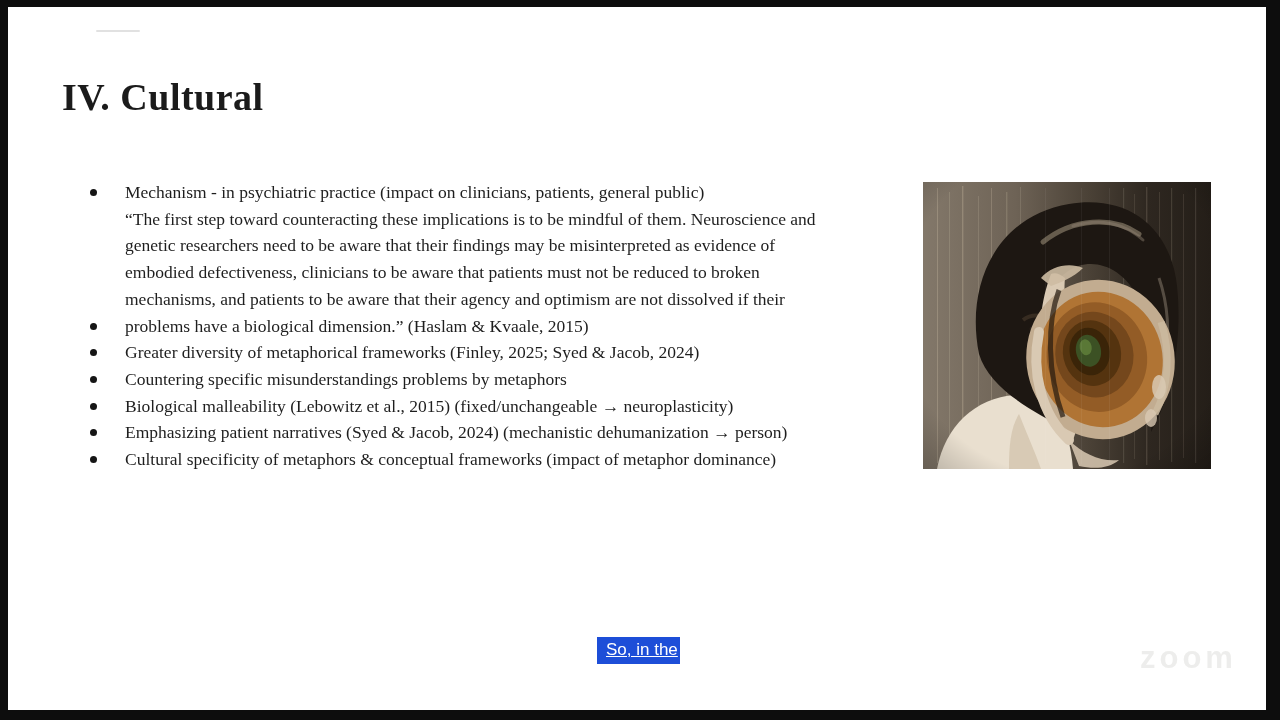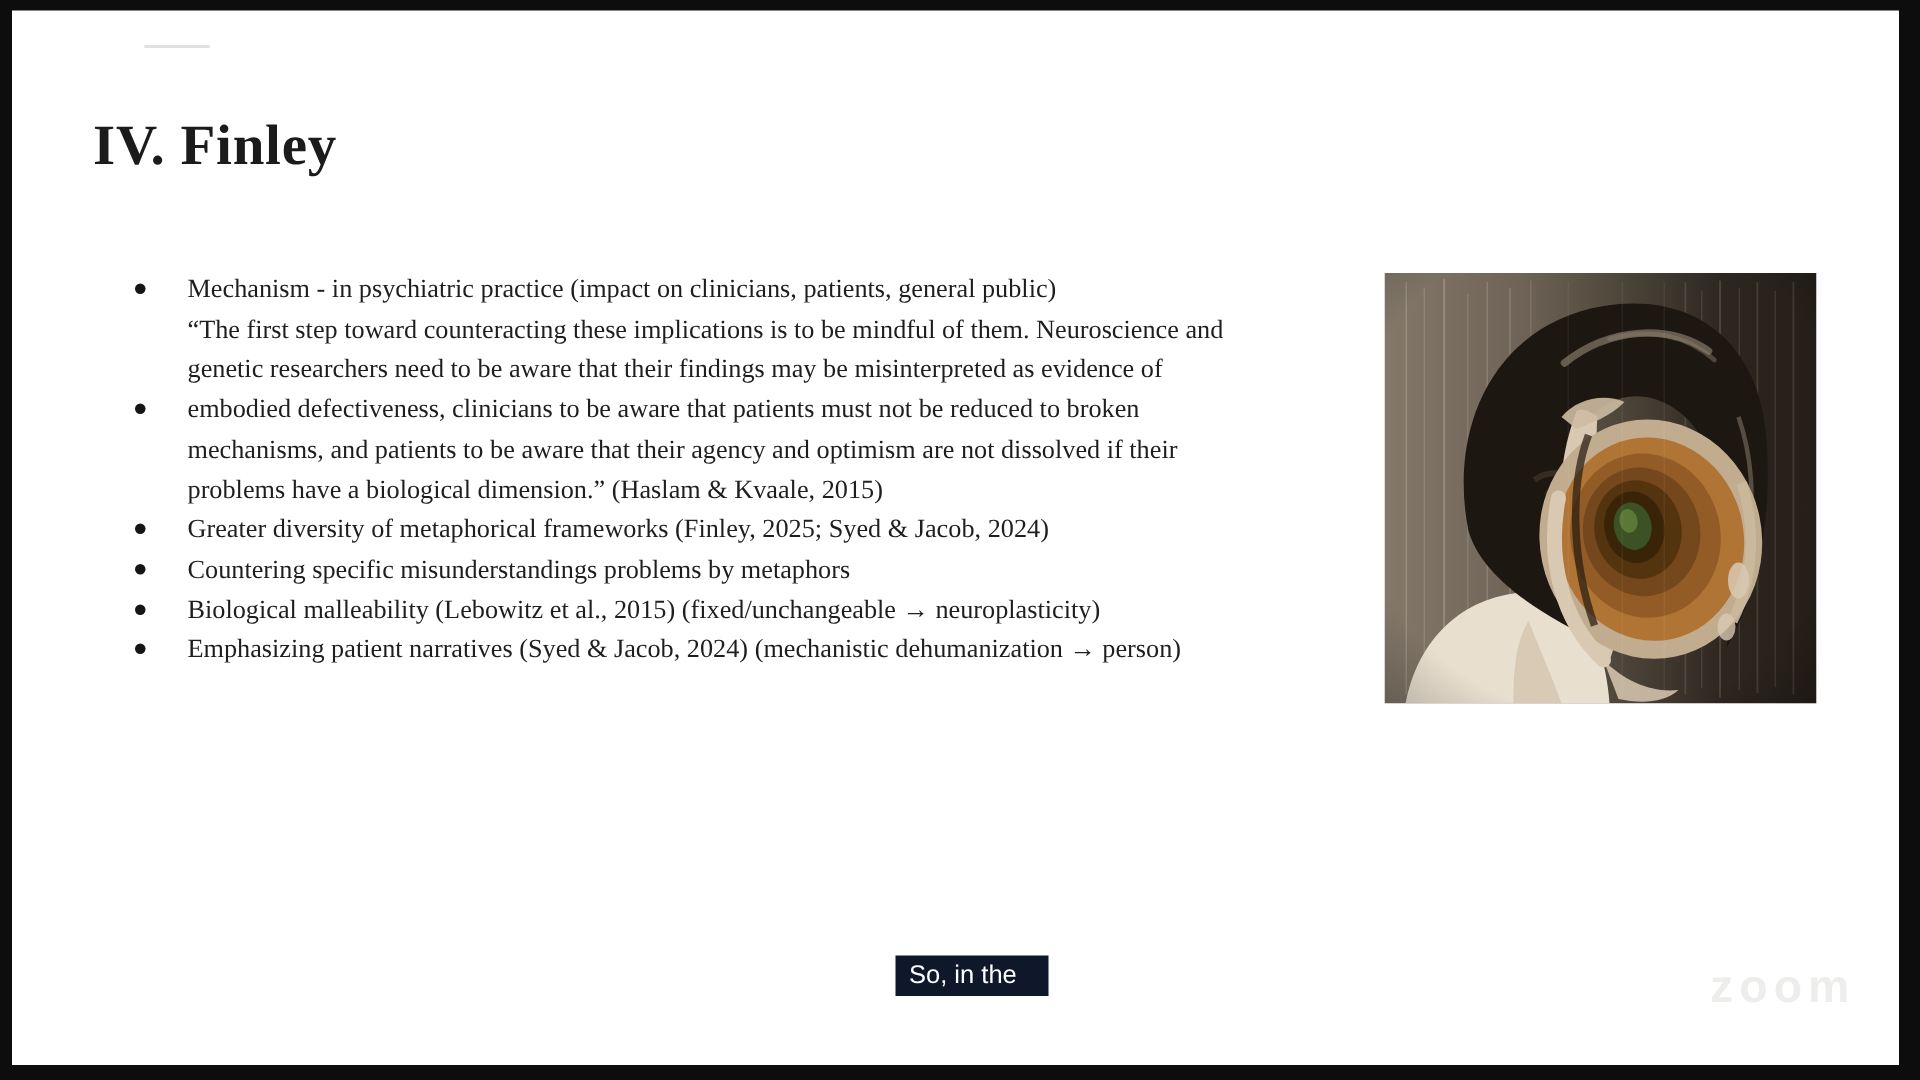--- a/index.html
+++ b/index.html
@@ -26,61 +26,62 @@
     font-size: 38px; font-weight: 700; color: #1b1b1b;
     letter-spacing: 0.5px;
     font-family: "Liberation Serif", serif;
   }
 
   .bullets {
     position: absolute; left: 80px; top: 172px;
     width: 760px;
     font-size: 17.5px; line-height: 26.7px; color: #1e1e1e;
   }
-  .bullet-row { display: flex; align-items: center; }
+  .bullet-row { display: flex; align-items: flex-end; }
   .bullet-marker {
     flex: 0 0 37px; position: relative; height: 26.7px;
   }
   .bullet-marker::before {
     content: ""; position: absolute; left: 2px; top: 10px;
     width: 7px; height: 7px; border-radius: 50%; background: #151515;
   }
   .bullet-text { flex: 1; max-width: 712px; }
 
   .art {
     position: absolute; left: 915px; top: 175px;
     width: 288px; height: 287px; display: block;
   }
 
   .caption {
     position: absolute; left: 589px; top: 630px;
-    background: #0f172a; color: #ffffff;
+    background: #1d4ed8; color: #ffffff;
     font-family: "Liberation Sans", sans-serif;
     font-size: 17px; line-height: 19px;
-    padding: 3px 21px 5px 9px;
+    padding: 3px 2px 5px 9px;
     white-space: nowrap;
+    text-decoration: underline;
   }
 
   .watermark {
     position: absolute; left: 1132px; top: 633px;
     font-family: "Liberation Sans", sans-serif;
     font-weight: 700; font-size: 31px; letter-spacing: 4px;
     color: #ececea; opacity: 0.9;
     user-select: none;
   }
 </style>
 </head>
 <body>
 
 <div class="screen">
   <div class="slide">
 
     <div class="artifact"></div>
 
-    <h1 class="title">IV. Finley</h1>
+    <h1 class="title">IV. Cultural</h1>
 
     <div class="bullets">
       <div class="bullet-row">
         <span class="bullet-marker"></span>
         <span class="bullet-text">Mechanism - in psychiatric practice (impact on clinicians, patients, general public)</span>
       </div>
       <div class="bullet-row">
         <span class="bullet-marker"></span>
         <span class="bullet-text">“The first step toward counteracting these implications is to be mindful of them. Neuroscience and genetic researchers need to be aware that their findings may be misinterpreted as evidence of embodied defectiveness, clinicians to be aware that patients must not be reduced to broken mechanisms, and patients to be aware that their agency and optimism are not dissolved if their problems have a biological dimension.” (Haslam &amp; Kvaale, 2015)</span>
       </div>
@@ -92,20 +93,24 @@
         <span class="bullet-marker"></span>
         <span class="bullet-text">Countering specific misunderstandings problems by metaphors</span>
       </div>
       <div class="bullet-row">
         <span class="bullet-marker"></span>
         <span class="bullet-text">Biological malleability (Lebowitz et al., 2015) (fixed/unchangeable → neuroplasticity)</span>
       </div>
       <div class="bullet-row">
         <span class="bullet-marker"></span>
         <span class="bullet-text">Emphasizing patient narratives (Syed &amp; Jacob, 2024) (mechanistic dehumanization → person)</span>
+      </div>
+      <div class="bullet-row">
+        <span class="bullet-marker"></span>
+        <span class="bullet-text">Cultural specificity of metaphors &amp; conceptual frameworks (impact of metaphor dominance)</span>
       </div>
     </div>
 
     <svg class="art" viewBox="0 0 288 287" xmlns="http://www.w3.org/2000/svg" role="img">
       <defs>
         <linearGradient id="bg" x1="0" y1="0" x2="1" y2="0">
           <stop offset="0" stop-color="#83786a"></stop>
           <stop offset="0.32" stop-color="#6e6356"></stop>
           <stop offset="0.58" stop-color="#4a4136"></stop>
           <stop offset="0.78" stop-color="#2e2720"></stop>

